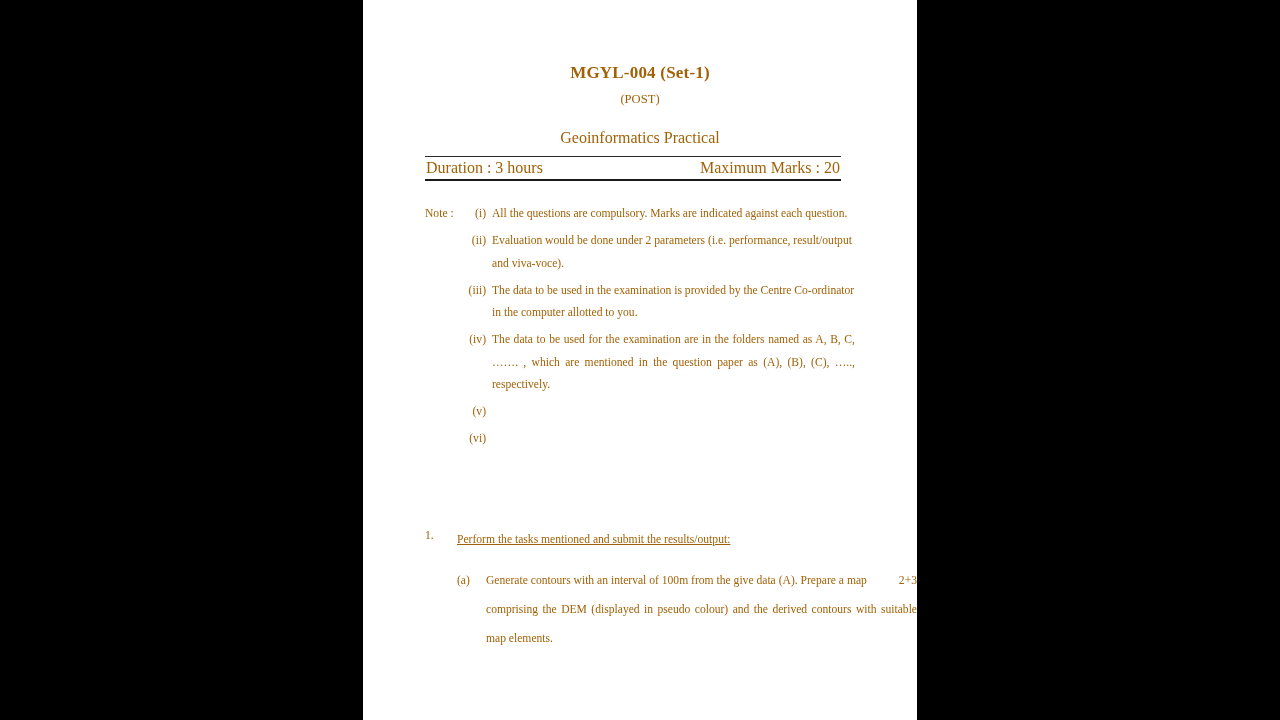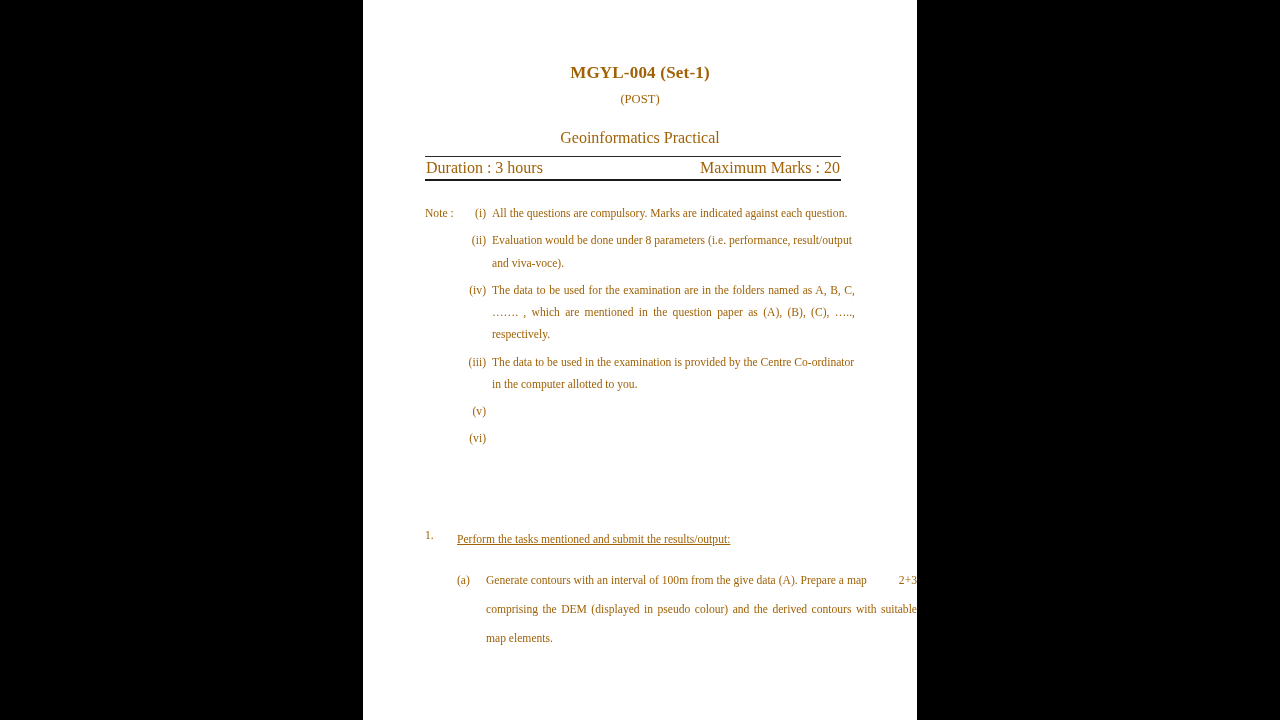--- a/index.html
+++ b/index.html
@@ -208,33 +208,33 @@
 
         <div class="note-row">
           <span class="note-label">Note :</span>
           <span class="note-num">(i)</span>
           <span class="note-text">All the questions are compulsory. Marks are indicated against each question.</span>
         </div>
 
         <div class="note-row">
           <span class="note-label"></span>
           <span class="note-num">(ii)</span>
-          <span class="note-text">Evaluation would be done under 8 parameters (i.e. performance, result/output and viva-voce).</span>
+          <span class="note-text">Evaluation would be done under 2 parameters (i.e. performance, result/output and viva-voce).</span>
+        </div>
+
+        <div class="note-row">
+          <span class="note-label"></span>
+          <span class="note-num">(iii)</span>
+          <span class="note-text">The data to be used in the examination is provided by the Centre Co-ordinator in the computer allotted to you.</span>
         </div>
 
         <div class="note-row">
           <span class="note-label"></span>
           <span class="note-num">(iv)</span>
           <span class="note-text justified">The data to be used for the examination are in the folders named as A, B, C, ……. , which are mentioned in the question paper as (A), (B), (C), ….., respectively.</span>
-        </div>
-
-        <div class="note-row">
-          <span class="note-label"></span>
-          <span class="note-num">(iii)</span>
-          <span class="note-text">The data to be used in the examination is provided by the Centre Co-ordinator in the computer allotted to you.</span>
         </div>
 
         <div class="note-row">
           <span class="note-label"></span>
           <span class="note-num">(v)</span>
         </div>
 
         <div class="note-row">
           <span class="note-label"></span>
           <span class="note-num">(vi)</span>

